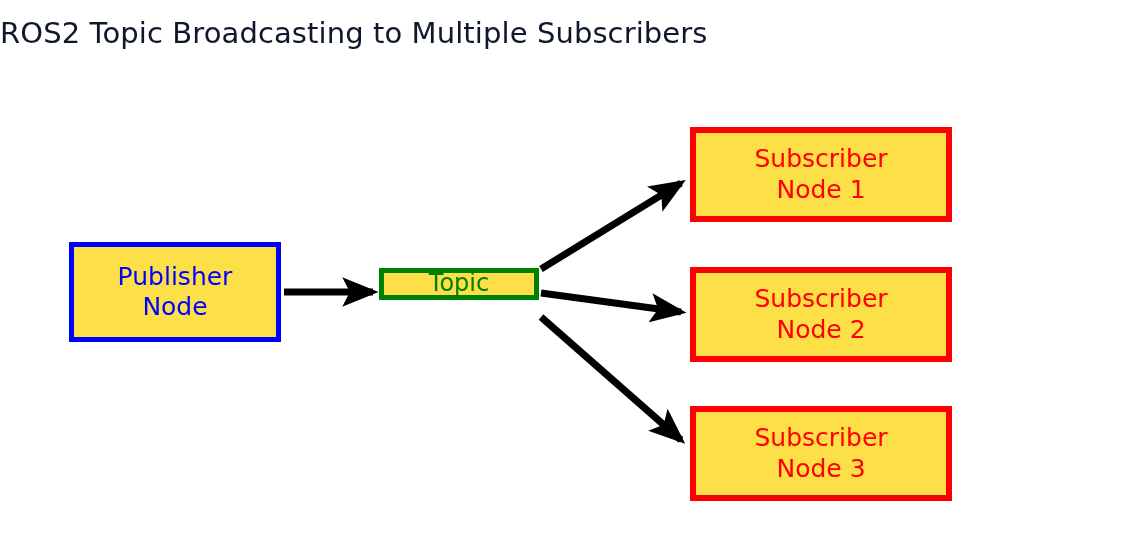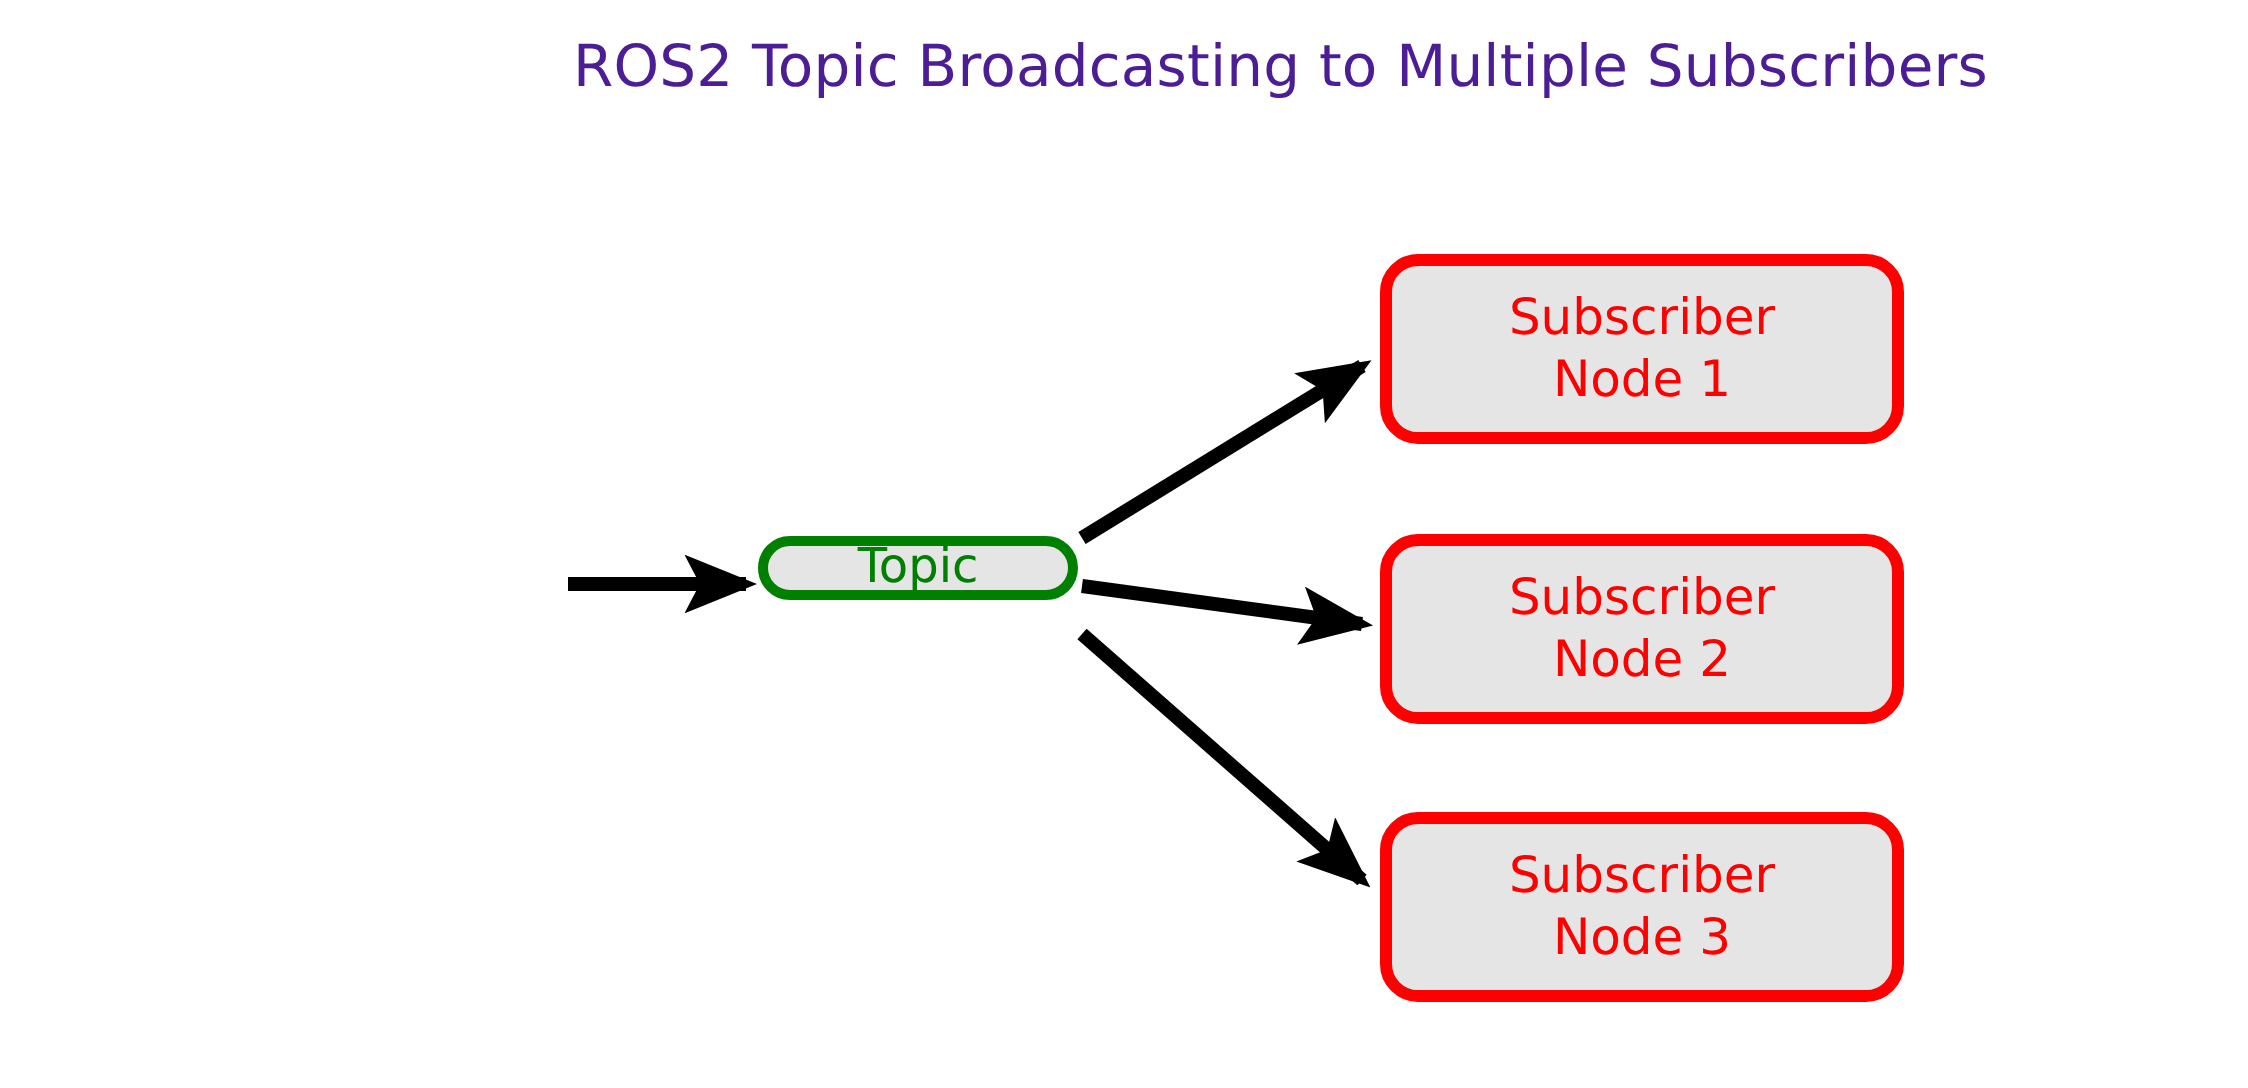--- a/index.html
+++ b/index.html
@@ -16,36 +16,35 @@
     width: 1124px;
     height: 544px;
     background: #ffffff;
     overflow: hidden;
   }
   #diagram-title {
     position: absolute;
     left: 0;
     top: 16px;
     width: 994px;
-    text-align: right;
+    text-align: left;
     font-size: 29px;
-    color: #4c1d95;
+    color: #0f172a;
     font-family: "DejaVu Sans", sans-serif;
     letter-spacing: 0.1px;
     white-space: nowrap;
   }
   .node-box {
     position: absolute;
     box-sizing: border-box;
-    background: #e5e5e5;
+    background: #fde047;
     display: flex;
     align-items: center;
     justify-content: center;
     text-align: center;
-    border-radius: 19px;
   }
   .node-label {
     line-height: 1.22;
     white-space: pre-line;
     font-family: "DejaVu Sans", sans-serif;
   }
   
   #publisher-node {
     left: 69px;
     top: 242px;
@@ -109,20 +108,24 @@
 
     <line x1="284" y1="292" x2="373" y2="292" stroke="#000000" stroke-width="7" marker-end="url(#arrowhead)"></line>
 
     <line x1="541" y1="269" x2="681" y2="183" stroke="#000000" stroke-width="7" marker-end="url(#arrowhead)"></line>
 
     <line x1="541" y1="293" x2="681" y2="312" stroke="#000000" stroke-width="7" marker-end="url(#arrowhead)"></line>
 
     <line x1="541" y1="317" x2="681" y2="440" stroke="#000000" stroke-width="7" marker-end="url(#arrowhead)"></line>
   </svg>
 
+  <div id="publisher-node" class="node-box">
+    <span class="node-label">Publisher
+Node</span>
+  </div>
 
   <div id="topic-node" class="node-box">
     <span class="node-label">Topic</span>
   </div>
 
   <div id="subscriber-node-1" class="node-box subscriber-box">
     <span class="node-label">Subscriber
 Node 1</span>
   </div>
 

